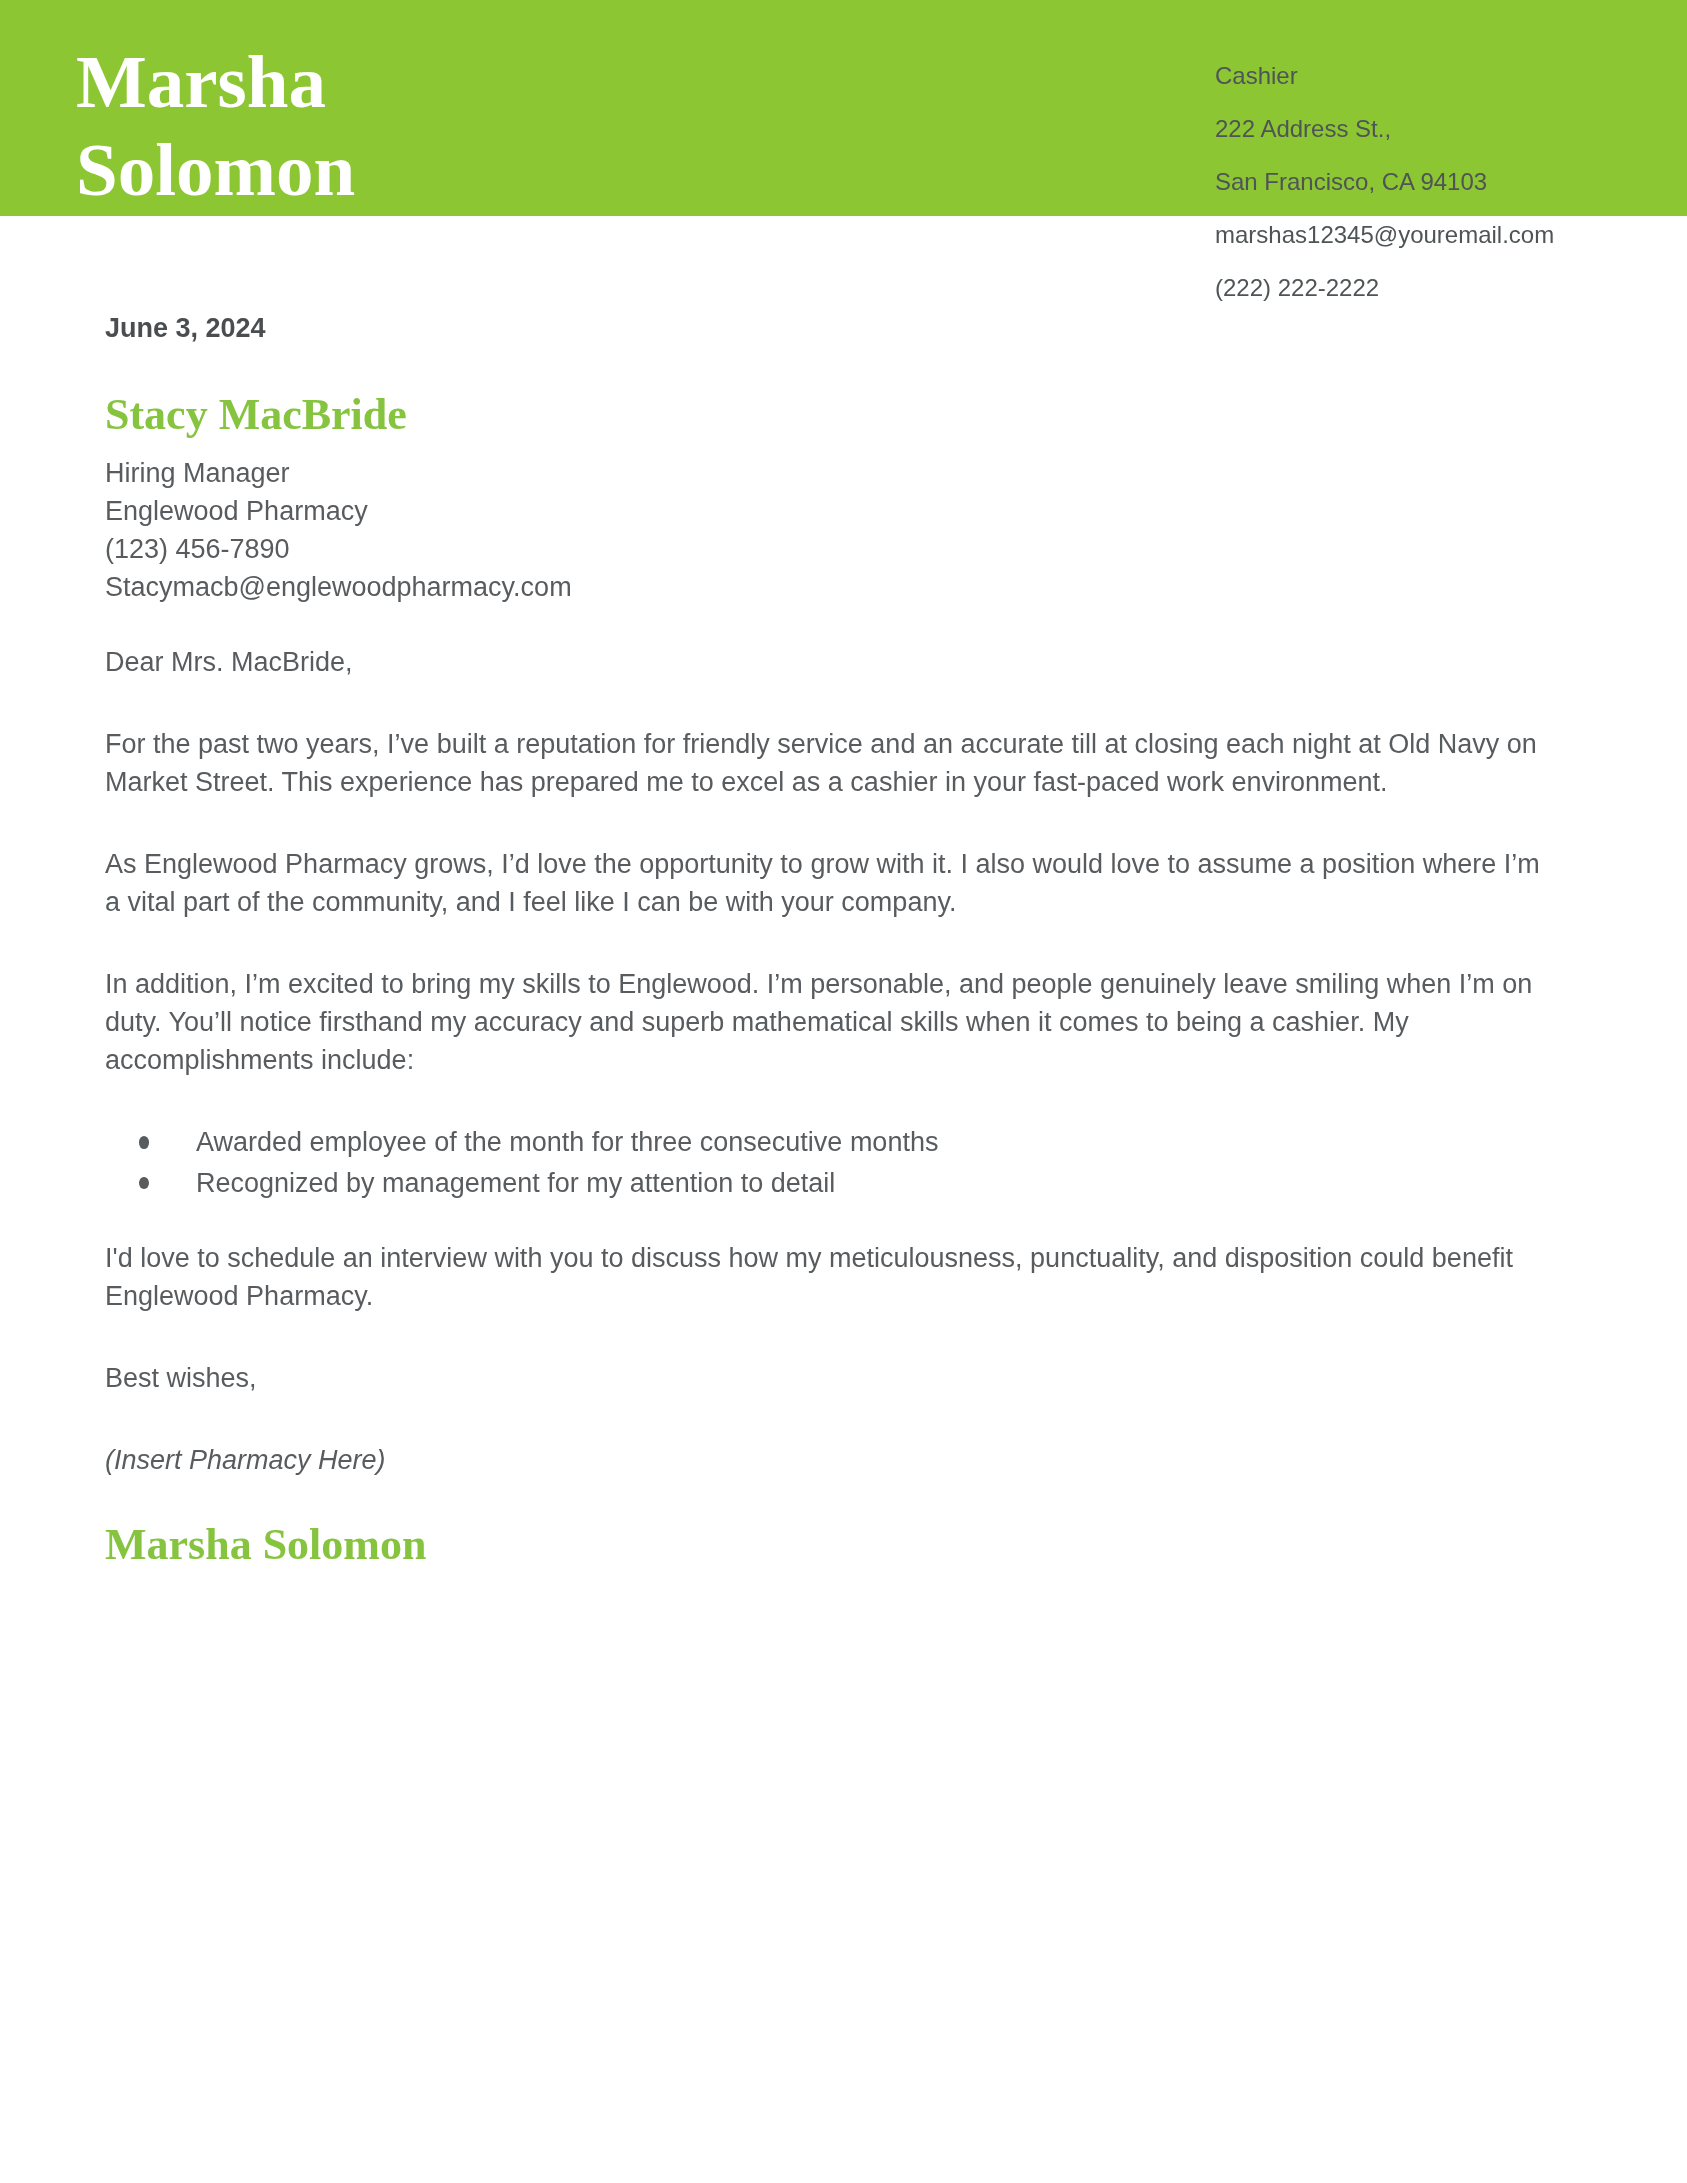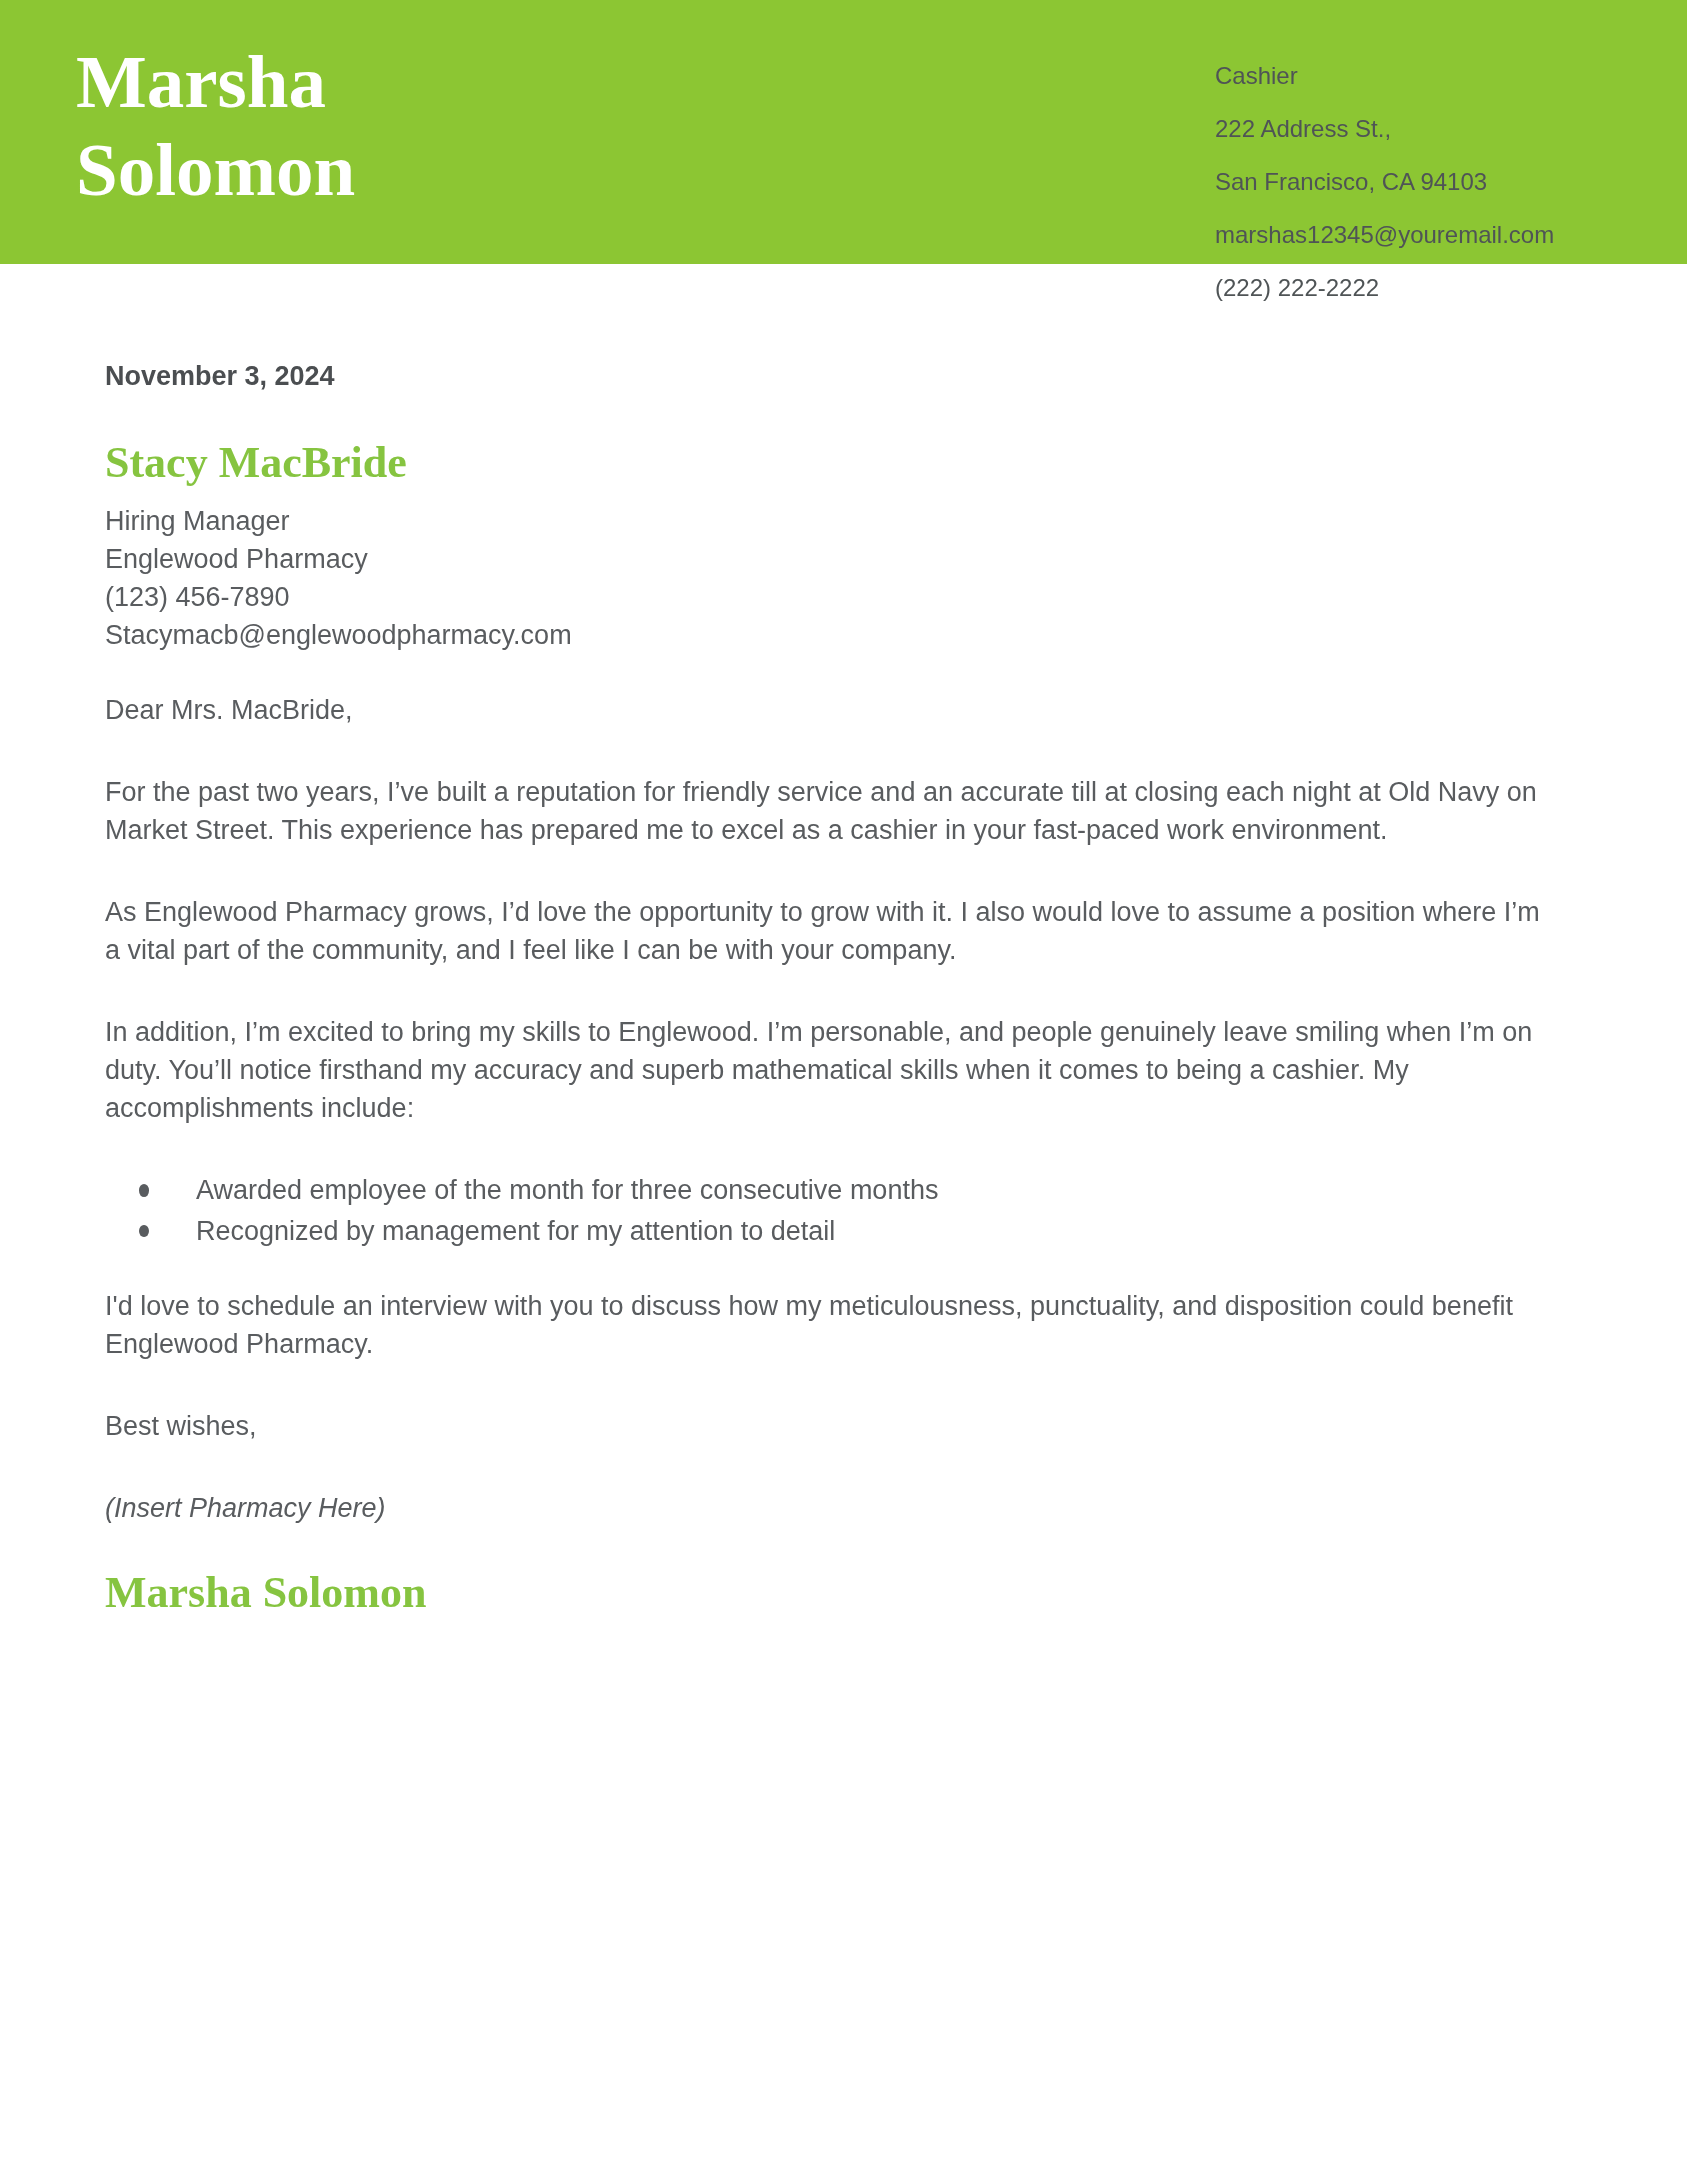--- a/index.html
+++ b/index.html
@@ -8,21 +8,21 @@
     width: 1687px;
     height: 2183px;
     background: #ffffff;
     font-family: "Liberation Sans", sans-serif;
     overflow: hidden;
   }
   
   .band {
     box-sizing: border-box;
     width: 100%;
-    height: 264px;
+    height: 216px;
     display: flex;
     justify-content: space-between;
     align-items: flex-start;
     padding: 38px 91px 0 76px;
   }
   .applicant-name {
     font-family: "Liberation Serif", "DejaVu Serif", serif;
     font-weight: bold;
     font-size: 75px;
     line-height: 1.17;
@@ -100,21 +100,21 @@
       <div>Cashier</div>
       <div>222 Address St.,</div>
       <div>San Francisco, CA 94103</div>
       <div>marshas12345@youremail.com</div>
       <div>(222) 222-2222</div>
     </div>
   </div>
 
   <div class="content" style="color: rgb(89, 92, 95);">
 
-    <p class="date-line" style="color: rgb(75, 78, 81);">November 3, 2024</p>
+    <p class="date-line" style="color: rgb(75, 78, 81);">June 3, 2024</p>
 
     <h2 class="recipient-name" style="color: rgb(134, 196, 64);">Stacy MacBride</h2>
 
     <div class="recipient-block">
       <p>Hiring Manager</p>
       <p>Englewood Pharmacy</p>
       <p>(123) 456-7890</p>
       <p>Stacymacb@englewoodpharmacy.com</p>
     </div>
 

